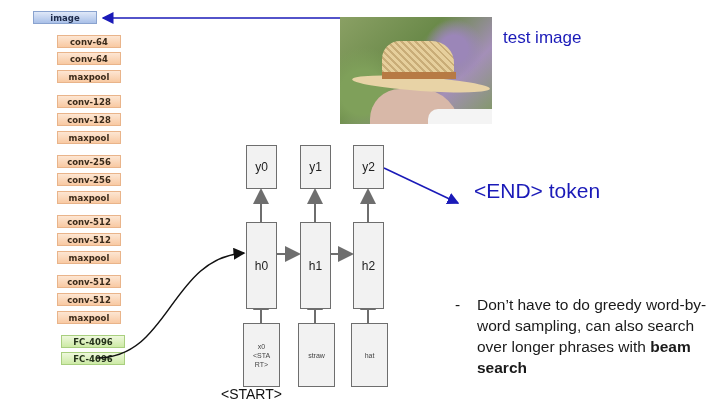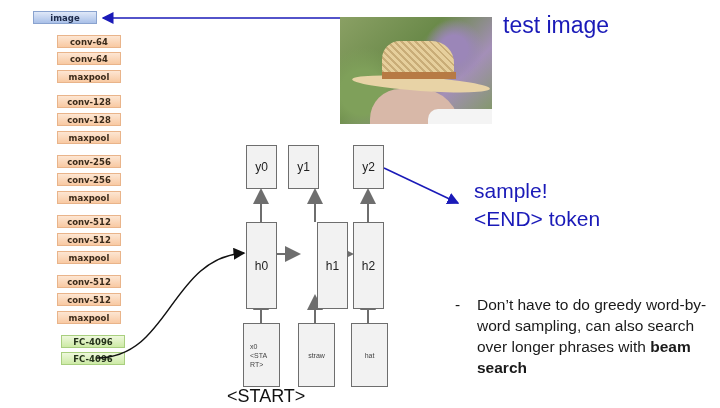--- a/index.html
+++ b/index.html
@@ -5,45 +5,45 @@
   html, body { margin:0; padding:0; }
   body { width:720px; height:408px; background:#ffffff; position:relative; overflow:hidden;
          font-family:"Liberation Sans", sans-serif; }
   .layer { position:absolute; left:33px; width:64px; height:13px; border-radius:0;
            font-family:"DejaVu Sans", sans-serif; font-weight:bold; font-size:8.5px;
            color:#3a2a1a; text-align:center; line-height:13px; box-sizing:border-box; }
   .layer.img { background:linear-gradient(#dfe8f8,#a9c0e8); border:1px solid #8aa3cf; color:#1d2a4a; }
   .layer.conv { background:linear-gradient(#fde6d3,#f8c9a2); border:1px solid #e9b48a;margin-left:24px; }
   .layer.fc { background:linear-gradient(#eef8dc,#cdeaa6); border:1px solid #a9cf7f; color:#24331a;margin-left:28px; }
   .node { position:absolute; background:#f2f2f2; border:1.5px solid #6e6e6e; box-sizing:border-box;
-          display:flex; align-items:center; justify-content:center; color:#222; }
+          display:flex; align-items:center; justify-content:center; text-align:center; color:#222; }
   .ynode { width:31px; height:44px; top:145px; font-size:12px; }
   .hnode { width:31px; height:87px; top:222px; font-size:12px; }
   .xnode { width:37px; height:64px; top:323px; font-size:7px; color:#444; line-height:9px; }
   .photo { position:absolute; left:340px; top:17px; width:152px; height:107px; overflow:hidden;
            background:radial-gradient(circle at 75% 30%, #9b86b8 0 10%, transparent 22%),
                       radial-gradient(circle at 15% 70%, #7fa05a 0 15%, transparent 30%),
                       linear-gradient(135deg,#8aa064,#6b8a4a 40%,#a48fb8 70%,#7d9a5c); }
   .hat-top { position:absolute; left:42px; top:24px; width:72px; height:36px;
              background:repeating-linear-gradient(45deg,#e6cf9c 0 3px,#c9ad78 3px 5px);
              border-radius:18px 22px 6px 6px; }
   .hat-band { position:absolute; left:42px; top:55px; width:74px; height:7px; background:#b77a44; }
   .hat-brim { position:absolute; left:12px; top:60px; width:138px; height:14px; background:#e8d3a6;
               border-radius:50%; transform:rotate(4deg); }
   .face { position:absolute; left:30px; top:72px; width:90px; height:40px; background:#d8b8a8;
           border-radius:30px 40px 0 0; }
   .shirt { position:absolute; left:88px; top:92px; width:70px; height:20px; background:#f4f4f4;
            border-radius:10px 0 0 0; }
   .label-blue { position:absolute; color:#1a1ab8; }
-  .test-label { left:503px; top:12px; font-size:23px; }
+  .test-label { left:503px; top:28px; font-size:17px; }
   .sample-text { left:474px; top:177px; font-size:21px; line-height:28px; }
   .note { position:absolute; left:455px; top:294px; width:260px; font-size:15.5px; line-height:21px; color:#1a1a1a; }
   .note .dash { position:absolute; left:0; top:0; }
   .note .body { position:absolute; left:22px; top:0; width:245px; }
-  .start-label { position:absolute; left:227px; top:386px; font-size:18px; color:#111; }
+  .start-label { position:absolute; left:221px; top:386px; font-size:14px; color:#111; }
   svg.overlay { position:absolute; left:0; top:0; }
 </style>
 </head>
 <body>
 
 <div>
   <div class="layer img" style="top:11px">image</div>
   <div class="layer conv" style="top:35px">conv-64</div>
   <div class="layer conv" style="top:52px">conv-64</div>
   <div class="layer conv" style="top:70px">maxpool</div>
@@ -97,35 +97,34 @@
 
   <line x1="261" y1="222" x2="261" y2="190" stroke="#6e6e6e" stroke-width="2" marker-end="url(#ag)"></line>
   <line x1="315" y1="222" x2="315" y2="190" stroke="#6e6e6e" stroke-width="2" marker-end="url(#ag)"></line>
   <line x1="368" y1="222" x2="368" y2="190" stroke="#6e6e6e" stroke-width="2" marker-end="url(#ag)"></line>
 
   <line x1="277" y1="254" x2="299" y2="254" stroke="#6e6e6e" stroke-width="2" marker-end="url(#ag)"></line>
   <line x1="331" y1="254" x2="352" y2="254" stroke="#6e6e6e" stroke-width="2" marker-end="url(#ag)"></line>
 </svg>
 
 <div class="node ynode" style="left:246px">y0</div>
-<div class="node ynode" style="left:288px">y1</div>
+<div class="node ynode" style="left:300px">y1</div>
 <div class="node ynode" style="left:353px">y2</div>
 
 <div class="node hnode" style="left:246px">h0</div>
-<div class="node hnode" style="left:317px">h1</div>
+<div class="node hnode" style="left:300px">h1</div>
 <div class="node hnode" style="left:353px">h2</div>
 
 <div class="node xnode" style="left:243px;padding:0 6px">x0 &lt;STA RT&gt;</div>
 <div class="node xnode" style="left:298px">straw</div>
 <div class="node xnode" style="left:351px">hat</div>
 
 <div class="start-label">&lt;START&gt;</div>
 
 <div class="label-blue sample-text">
-  <div>sample!</div>
   <div>&lt;END&gt; token</div>
 </div>
 
 <div class="note">
   <span class="dash">-</span>
   <div class="body">
     <span>Don’t have to do greedy word-by-word sampling, can also search over longer phrases with </span><b>beam search</b>
   </div>
 </div>
 

